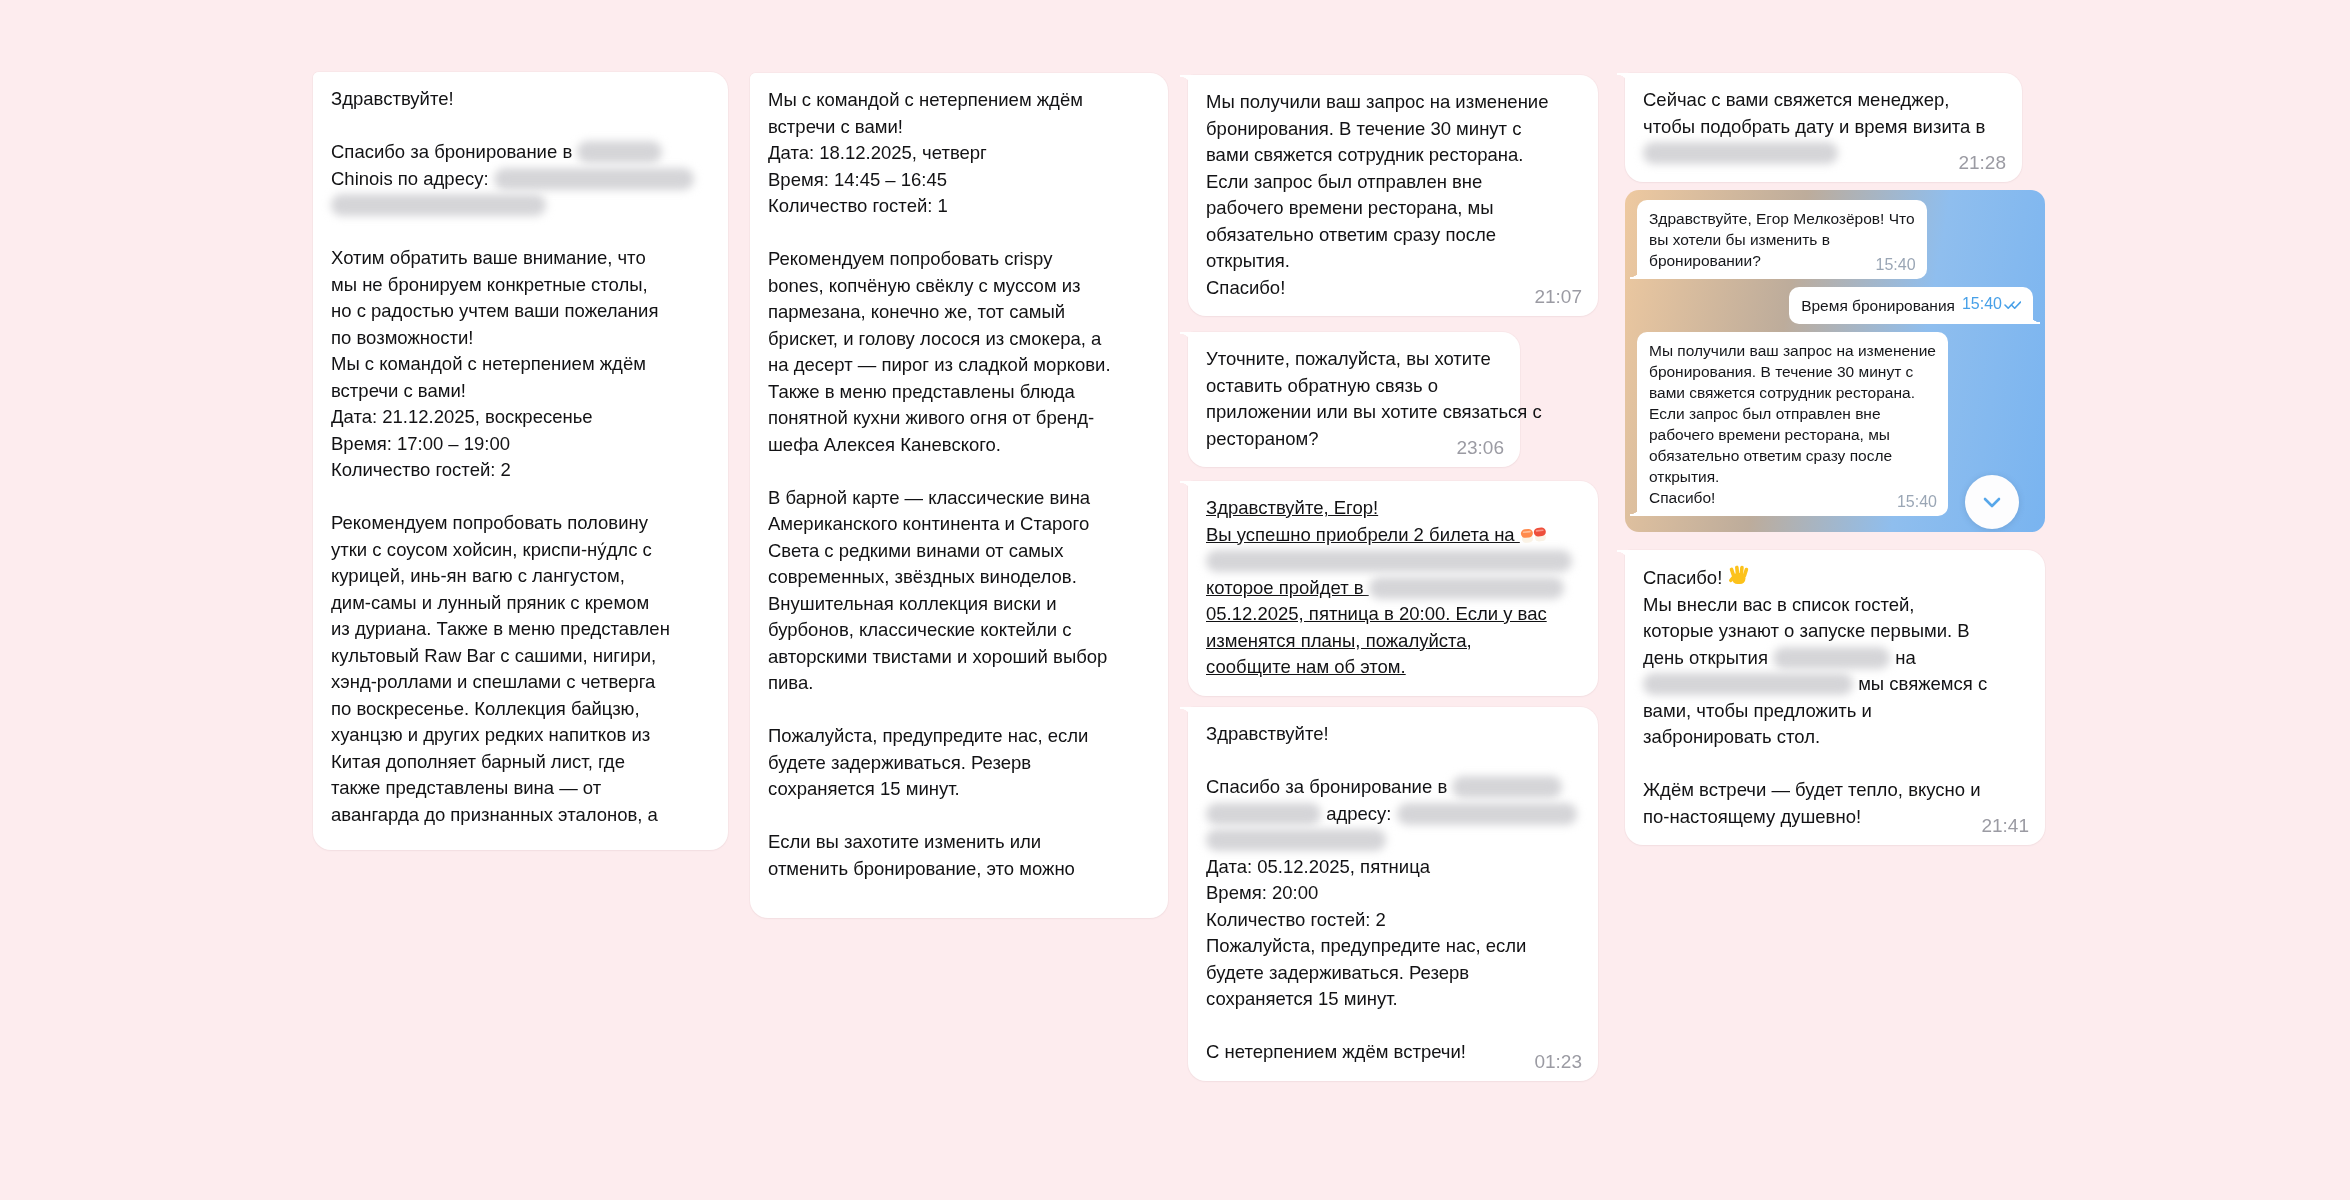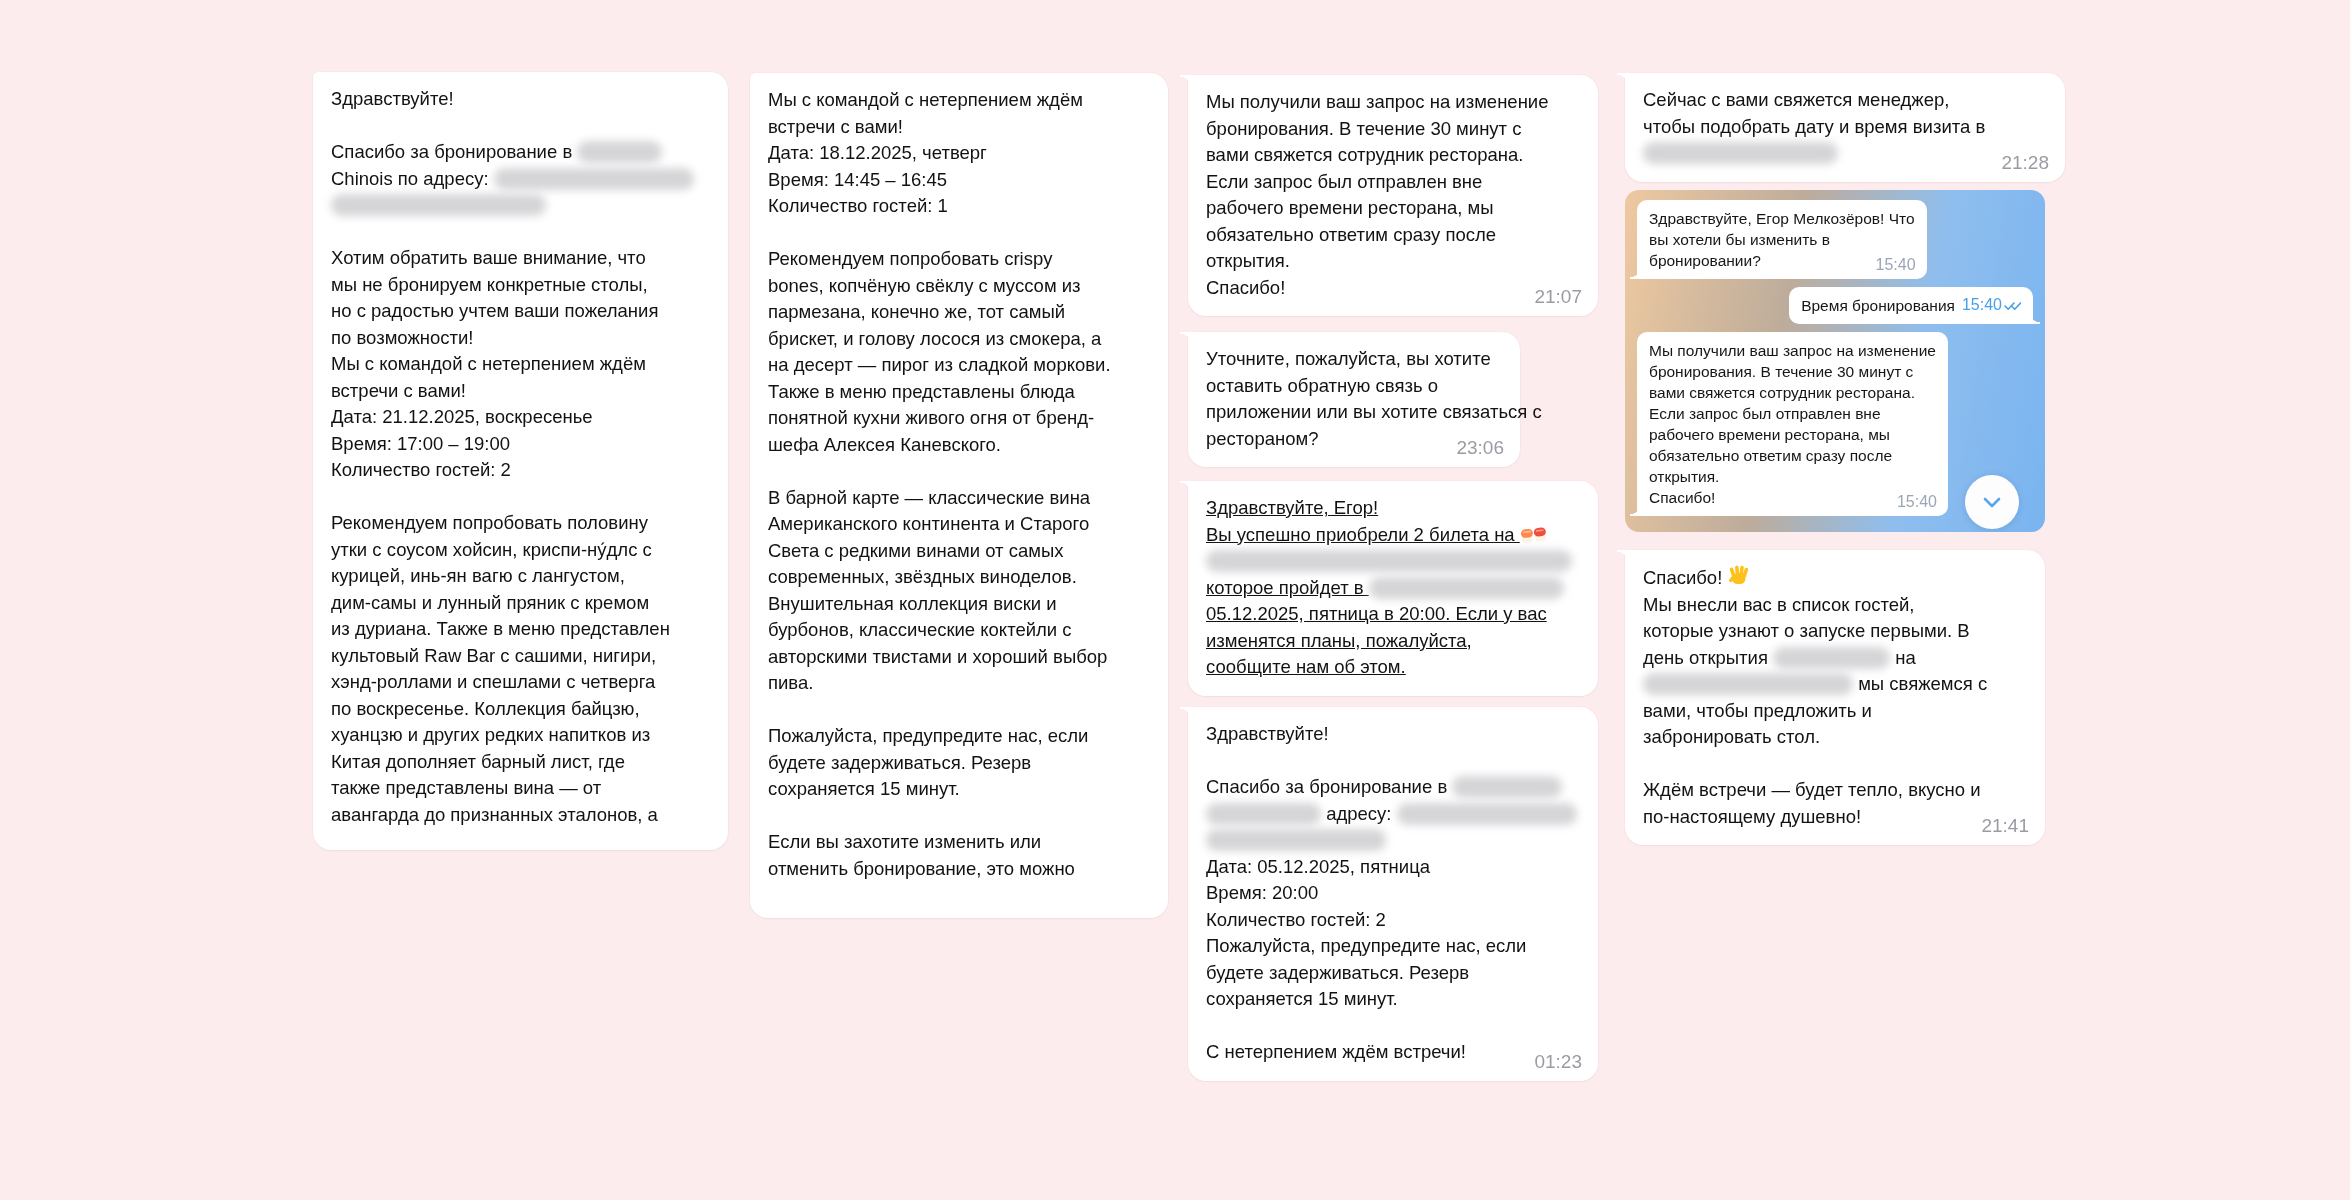--- a/index.html
+++ b/index.html
@@ -42,21 +42,21 @@
     border-radius:10px;padding:8px 12px;
     font-size:15.5px;line-height:21px;
   }
   .tg .tgl{white-space:pre;min-height:21px;}
   .b.in{align-self:flex-start;border-bottom-left-radius:4px;margin-bottom:8px;}
   .b.in::after{
     content:"";position:absolute;bottom:0;left:-7px;width:14px;height:12px;
     background:radial-gradient(circle at 0 0, rgba(255,255,255,0) 10px, #ffffff 10.5px);
   }
   .b.out{align-self:flex-end;border-bottom-right-radius:4px;margin-bottom:8px;
-    display:flex;align-items:flex-end;gap:7px;}
+    display:flex;align-items:center;gap:7px;}
   .b.out::after{
     content:"";position:absolute;bottom:0;right:-7px;width:14px;height:12px;
     background:radial-gradient(circle at 14px 0, rgba(255,255,255,0) 10px, #ffffff 10.5px);
   }
   .b:last-child{margin-bottom:0;}
   .tg-time{position:absolute;right:11px;bottom:6px;font-size:16px;line-height:1;color:#9aa6b5;}
   .b.out .tg-time{position:static;color:#47a0e8;display:inline-flex;align-items:center;gap:2px;padding-bottom:3px;}
   .scrollbtn{
     position:absolute;right:26px;bottom:3px;width:54px;height:54px;border-radius:50%;
     background:#fdfdfe;box-shadow:0 1px 6px rgba(60,90,130,0.22);
@@ -176,21 +176,21 @@
       <div class="line">Время: 20:00</div>
       <div class="line">Количество гостей: 2</div>
       <div class="line">Пожалуйста, предупредите нас, если</div>
       <div class="line">будете задерживаться. Резерв</div>
       <div class="line">сохраняется 15 минут.</div>
       <div class="line">&nbsp;</div>
       <div class="line">С нетерпением ждём встречи!</div>
       <span class="time">01:23</span>
     </div>
 
-  <div class="card" style="left:1625px;top:73px;width:440px;">
+  <div class="card" style="left:1625px;top:73px;width:397px;">
       <div class="line">Сейчас с вами свяжется менеджер,</div>
       <div class="line">чтобы подобрать дату и время визита в</div>
       <div class="line"><span class="redact" style="width: 195px;"></span></div>
       <span class="time">21:28</span>
     </div>
 
   <div class="tg" id="tg-card" style="left:1625px;top:190px;width:420px;height:342px;">
     <div id="tg-body" style="display:flex;flex-direction:column;min-height:0;">
         <div class="b in">
           <div>

